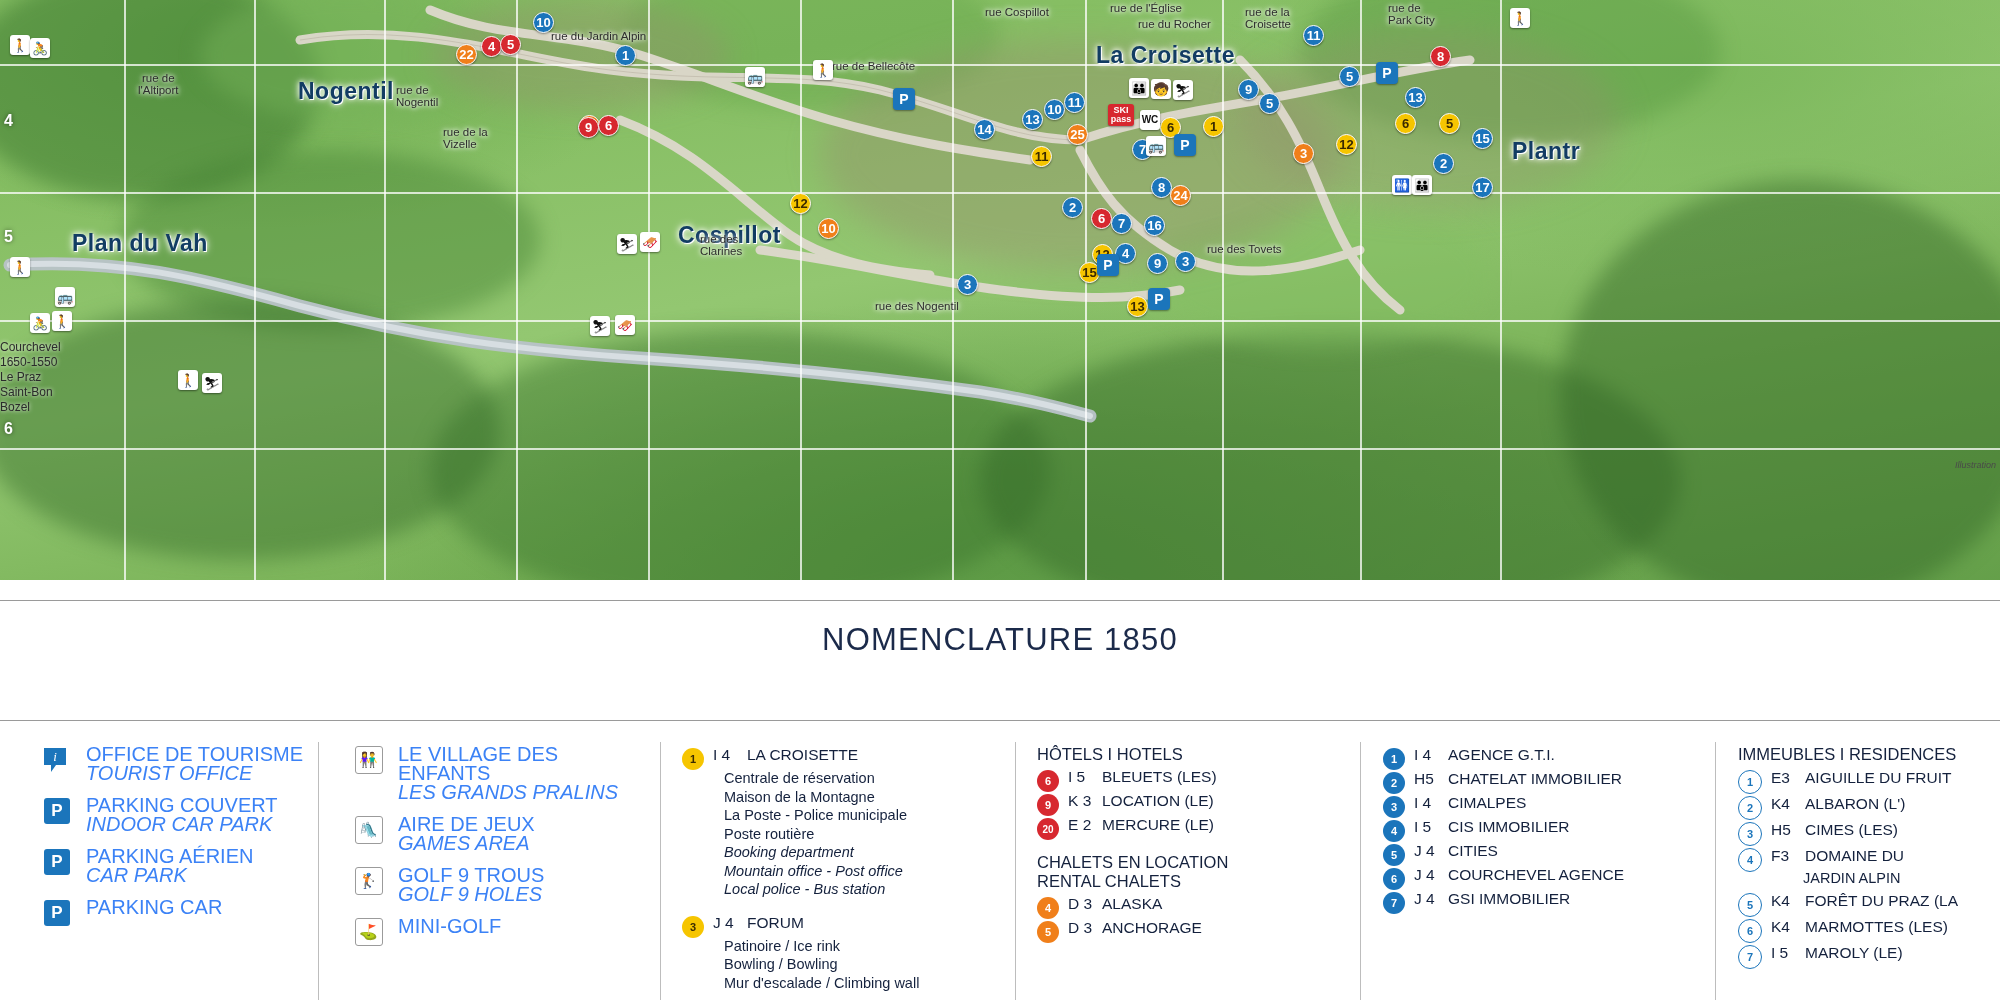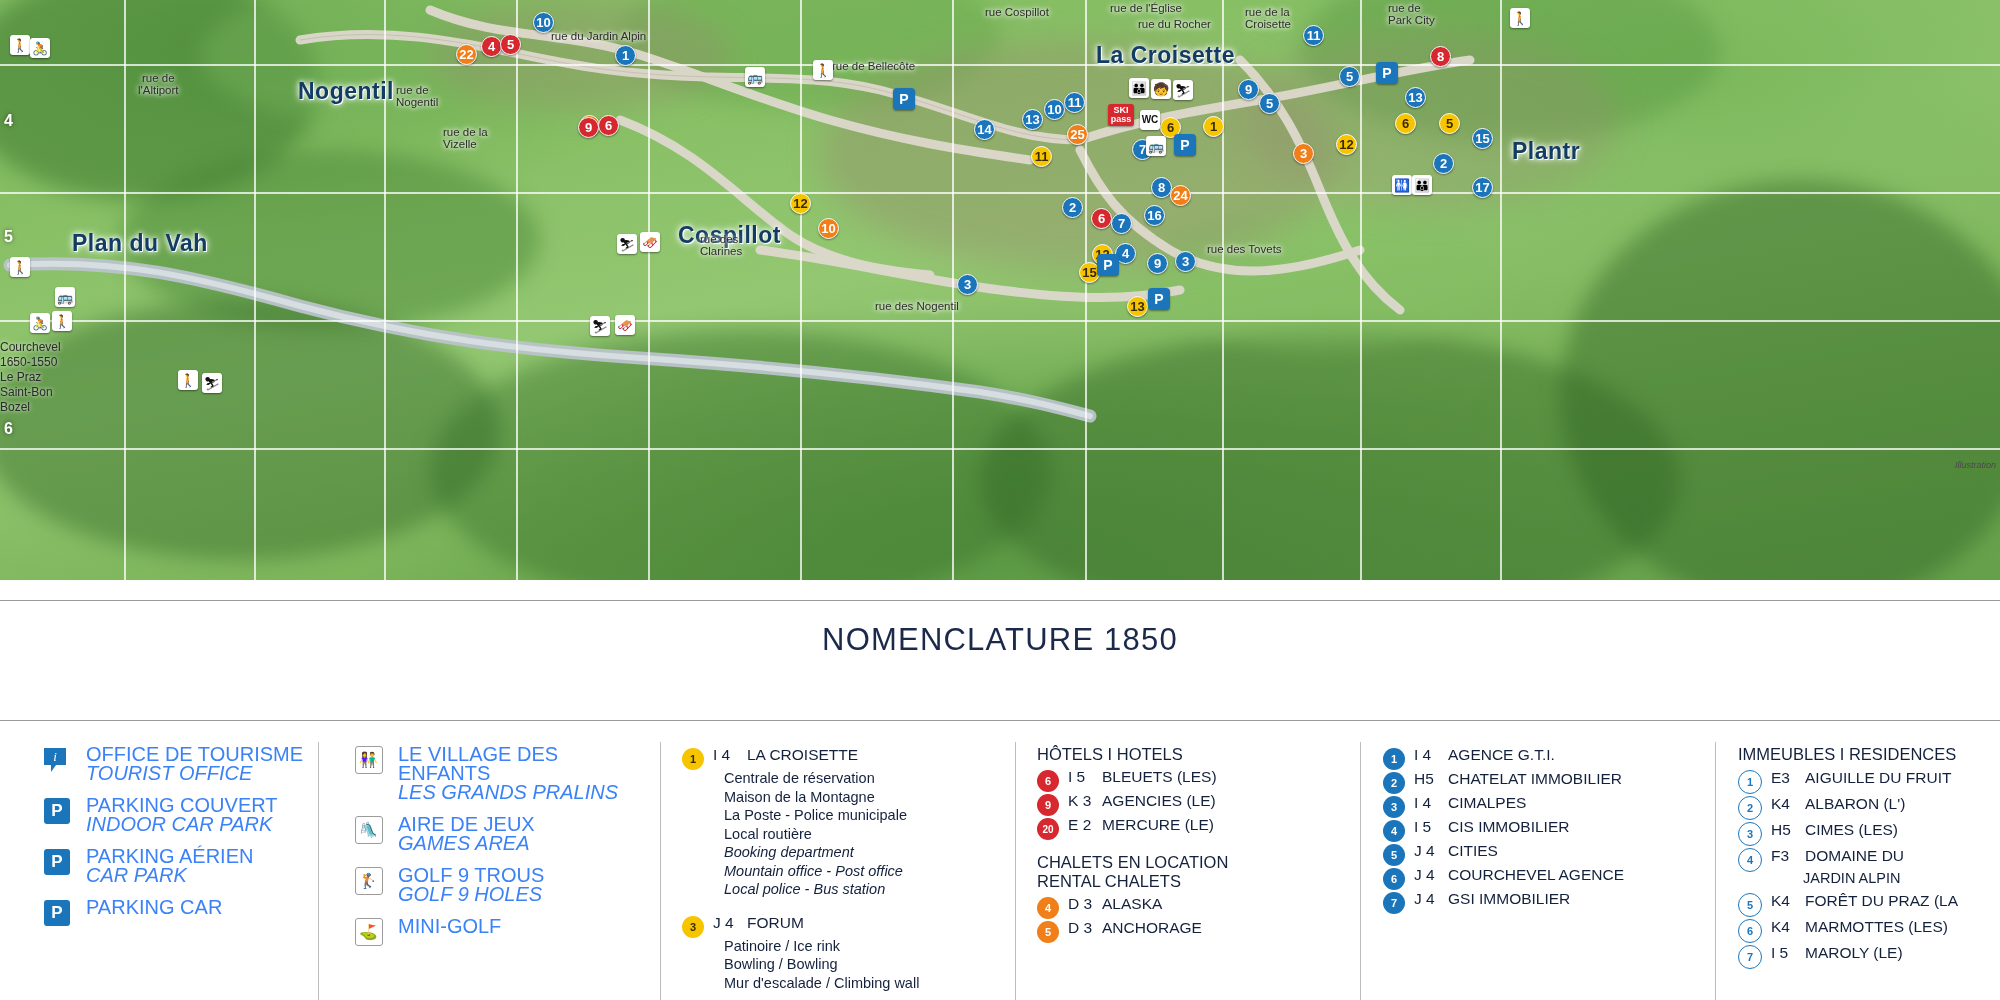--- a/index.html
+++ b/index.html
@@ -251,21 +251,21 @@
   <div class="marker m-orange" style="left:1293px;top:143px;">3</div>
   <div class="marker m-yellow" style="left:1336px;top:134px;">12</div>
   <div class="marker m-blue" style="left:1472px;top:128px;">15</div>
   <div class="marker m-blue" style="left:1433px;top:153px;">2</div>
   <div class="marker m-blue" style="left:1472px;top:177px;">17</div>
   <div class="marker m-blue" style="left:1151px;top:177px;">8</div>
   <div class="marker m-orange" style="left:1170px;top:185px;">24</div>
   <div class="marker m-blue" style="left:1062px;top:197px;">2</div>
   <div class="marker m-red" style="left:1091px;top:208px;">6</div>
   <div class="marker m-blue" style="left:1111px;top:213px;">7</div>
-  <div class="marker m-blue" style="left:1144px;top:205px;">16</div>
+  <div class="marker m-blue" style="left:1144px;top:215px;">16</div>
   <div class="marker m-yellow" style="left:790px;top:193px;">12</div>
   <div class="marker m-orange" style="left:818px;top:218px;">10</div>
   <div class="marker m-blue" style="left:957px;top:274px;">3</div>
   <div class="marker m-yellow" style="left:1092px;top:244px;">12</div>
   <div class="marker m-blue" style="left:1115px;top:243px;">4</div>
   <div class="marker m-blue" style="left:1147px;top:253px;">9</div>
   <div class="marker m-blue" style="left:1175px;top:251px;">3</div>
   <div class="marker m-yellow" style="left:1079px;top:262px;">15</div>
   <div class="marker m-yellow" style="left:1127px;top:296px;">13</div>
 
@@ -399,21 +399,21 @@
   <div>
     <div class="ent">
       <span class="bul m-yellow" style="color:#3a2a00;">1</span>
       <span class="code">I 4</span>
       <span class="nm">LA CROISETTE</span>
     </div>
     <div class="sub">
       <div>Centrale de réservation</div>
       <div>Maison de la Montagne</div>
       <div>La Poste - Police municipale</div>
-      <div>Local routière</div>
+      <div>Poste routière</div>
       <div class="ital">Booking department</div>
       <div class="ital">Mountain office - Post office</div>
       <div class="ital">Local police - Bus station</div>
     </div>
   </div>
   <div class="spacer"></div>
   <div>
     <div class="ent">
       <span class="bul m-yellow" style="color:#3a2a00;">3</span>
       <span class="code">J 4</span>
@@ -433,21 +433,21 @@
     <span class="ital">HOTELS</span>
   </div>
   <div class="ent">
     <span class="bul m-red">6</span>
     <span class="code">I 5</span>
     <span class="nm">BLEUETS (LES)</span>
   </div>
   <div class="ent">
     <span class="bul m-red">9</span>
     <span class="code">K 3</span>
-    <span class="nm">AGENCIES (LE)</span>
+    <span class="nm">LOCATION (LE)</span>
   </div>
   <div class="ent">
     <span class="bul m-red" style="font-size:10px;">20</span>
     <span class="code">E 2</span>
     <span class="nm">MERCURE (LE)</span>
   </div>
   <div class="spacer"></div>
   <div class="grp-head">
     <span>CHALETS EN LOCATION</span><br>
     <span class="ital">RENTAL CHALETS</span>

